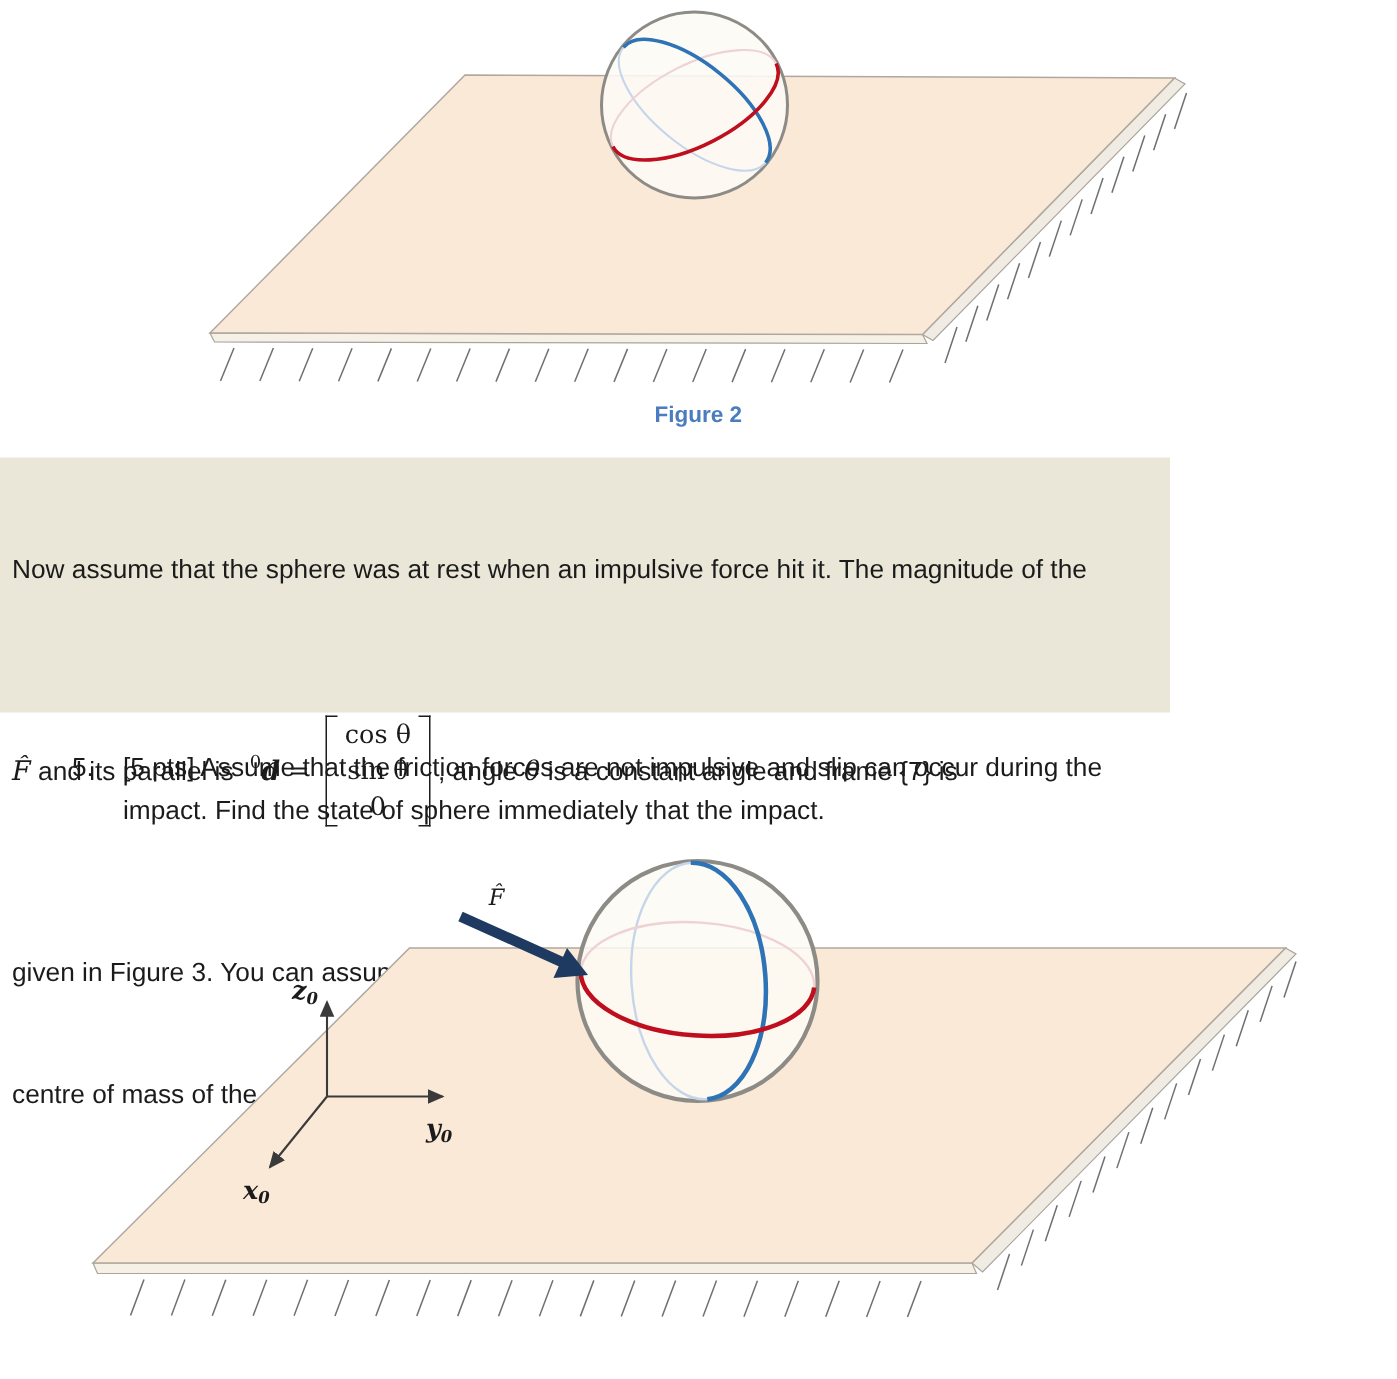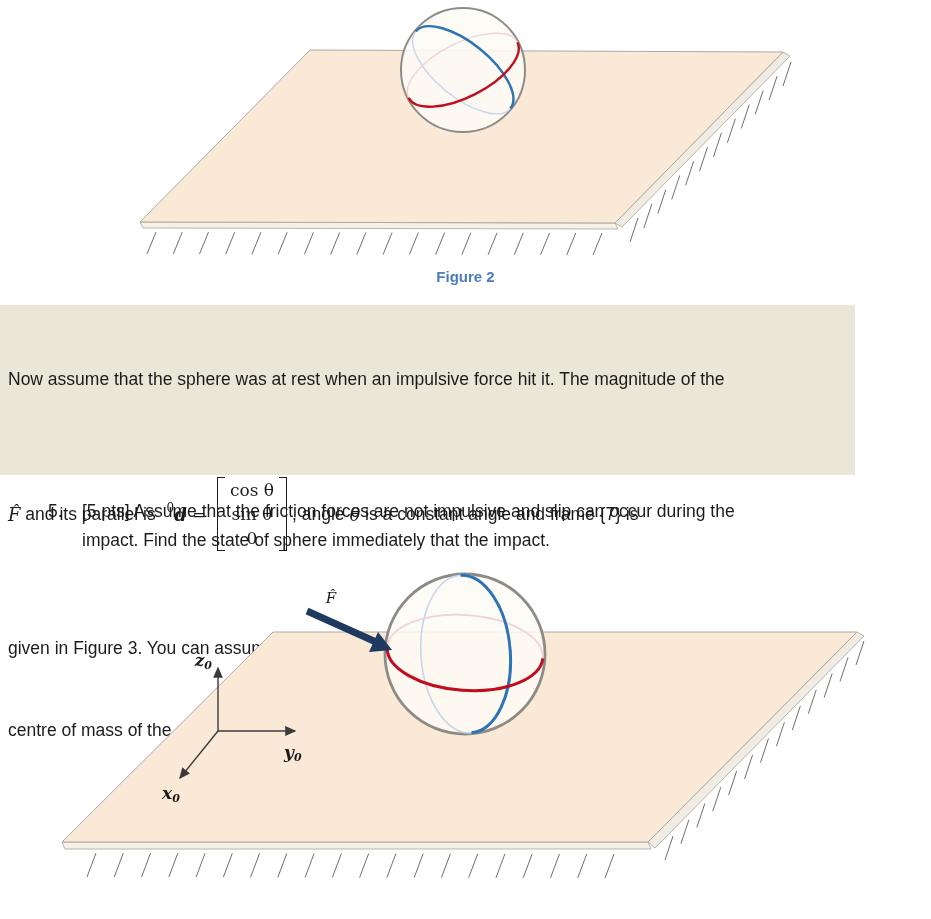--- a/index.html
+++ b/index.html
@@ -5,21 +5,21 @@
   html,body{margin:0;padding:0;background:#ffffff;}
   #page{position:relative;width:931px;height:919px;background:#ffffff;overflow:hidden;
         font-family:"Liberation Sans",sans-serif;color:#1b1b1b;}
   svg{position:absolute;left:0;}
   #fig2svg{top:0;}
   #fig3svg{top:560px;}
   .caption{position:absolute;left:0;width:931px;text-align:center;
            font-size:15px;font-weight:bold;color:#4a7cbe;}
   #fig2caption{top:268px;}
   #fig3caption{top:890px;}
-  #highlight{position:absolute;left:0;top:305px;width:855px;height:170px;
+  #highlight{position:absolute;left:0;top:305px;width:780px;height:170px;
              background:#eae7d8;box-sizing:border-box;padding:7px 0 0 8px;
              font-size:17.5px;line-height:27px;white-space:pre;}
   .blockline{white-space:pre;}
   #mathrow{display:flex;align-items:center;white-space:pre;height:80px;}
   .serif-it{font-family:"DejaVu Serif",serif;font-style:italic;font-size:18px;}
   .serif{font-family:"DejaVu Serif",serif;font-size:17px;}
   .msup{font-family:"DejaVu Serif",serif;font-size:12px;position:relative;top:-6px;margin-left:6px;}
   .mvar{font-family:"DejaVu Serif",serif;font-style:italic;font-weight:bold;font-size:18px;}
   .msub{font-family:"DejaVu Serif",serif;font-size:12px;position:relative;top:4px;}
   .matrix{display:inline-flex;align-items:stretch;margin:0 5px;}

